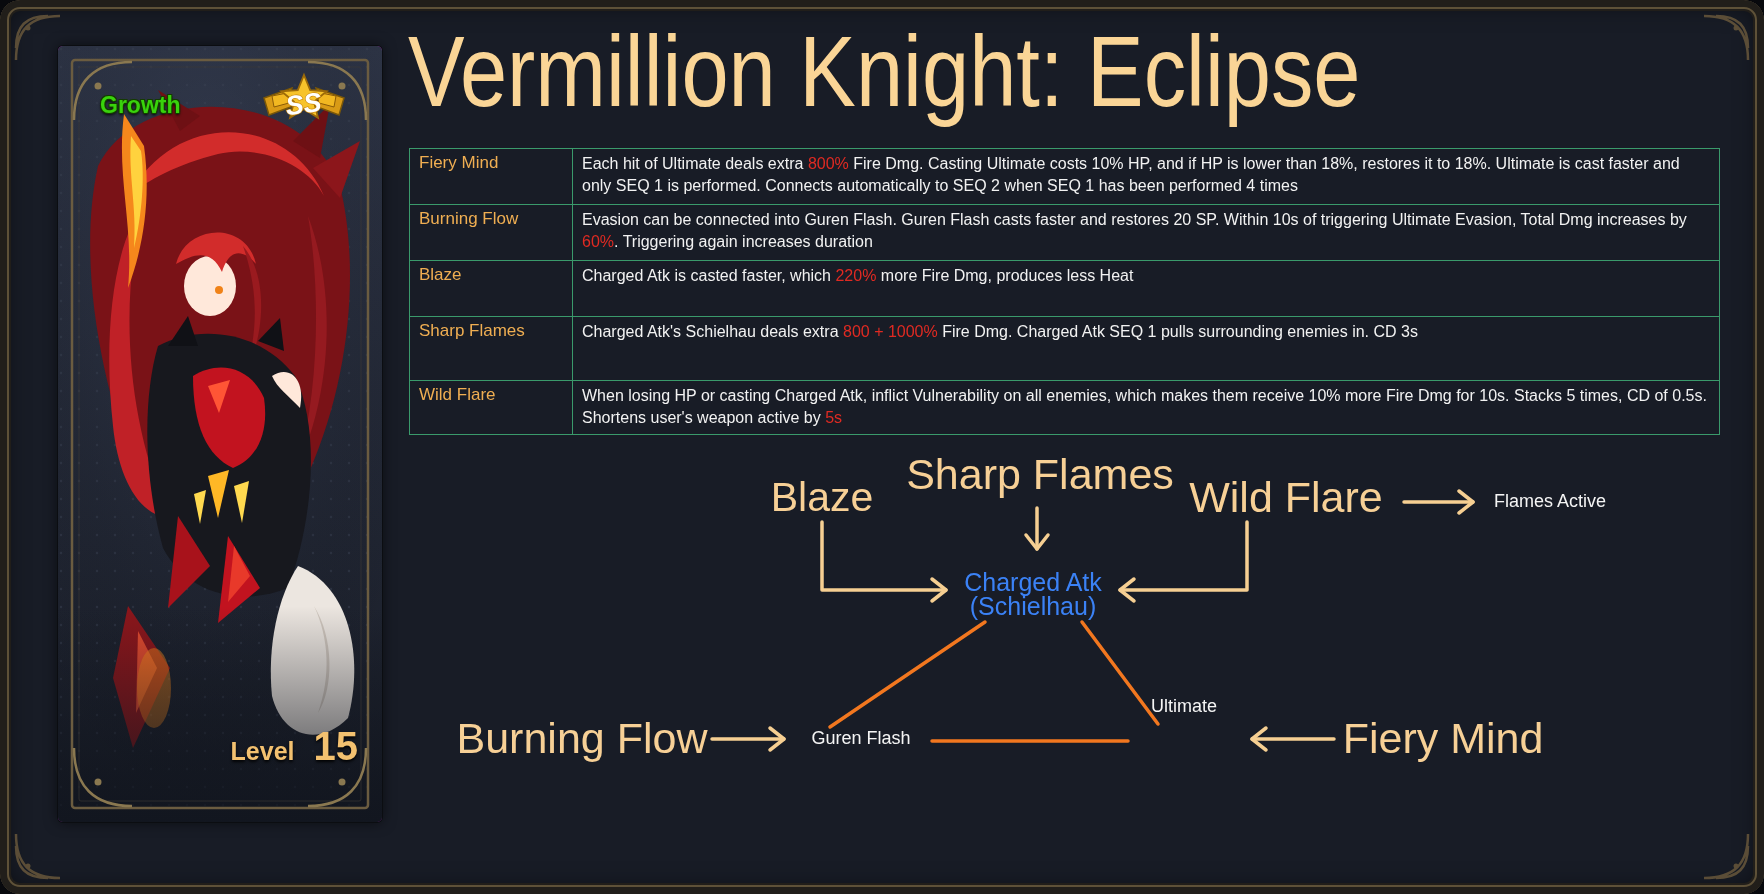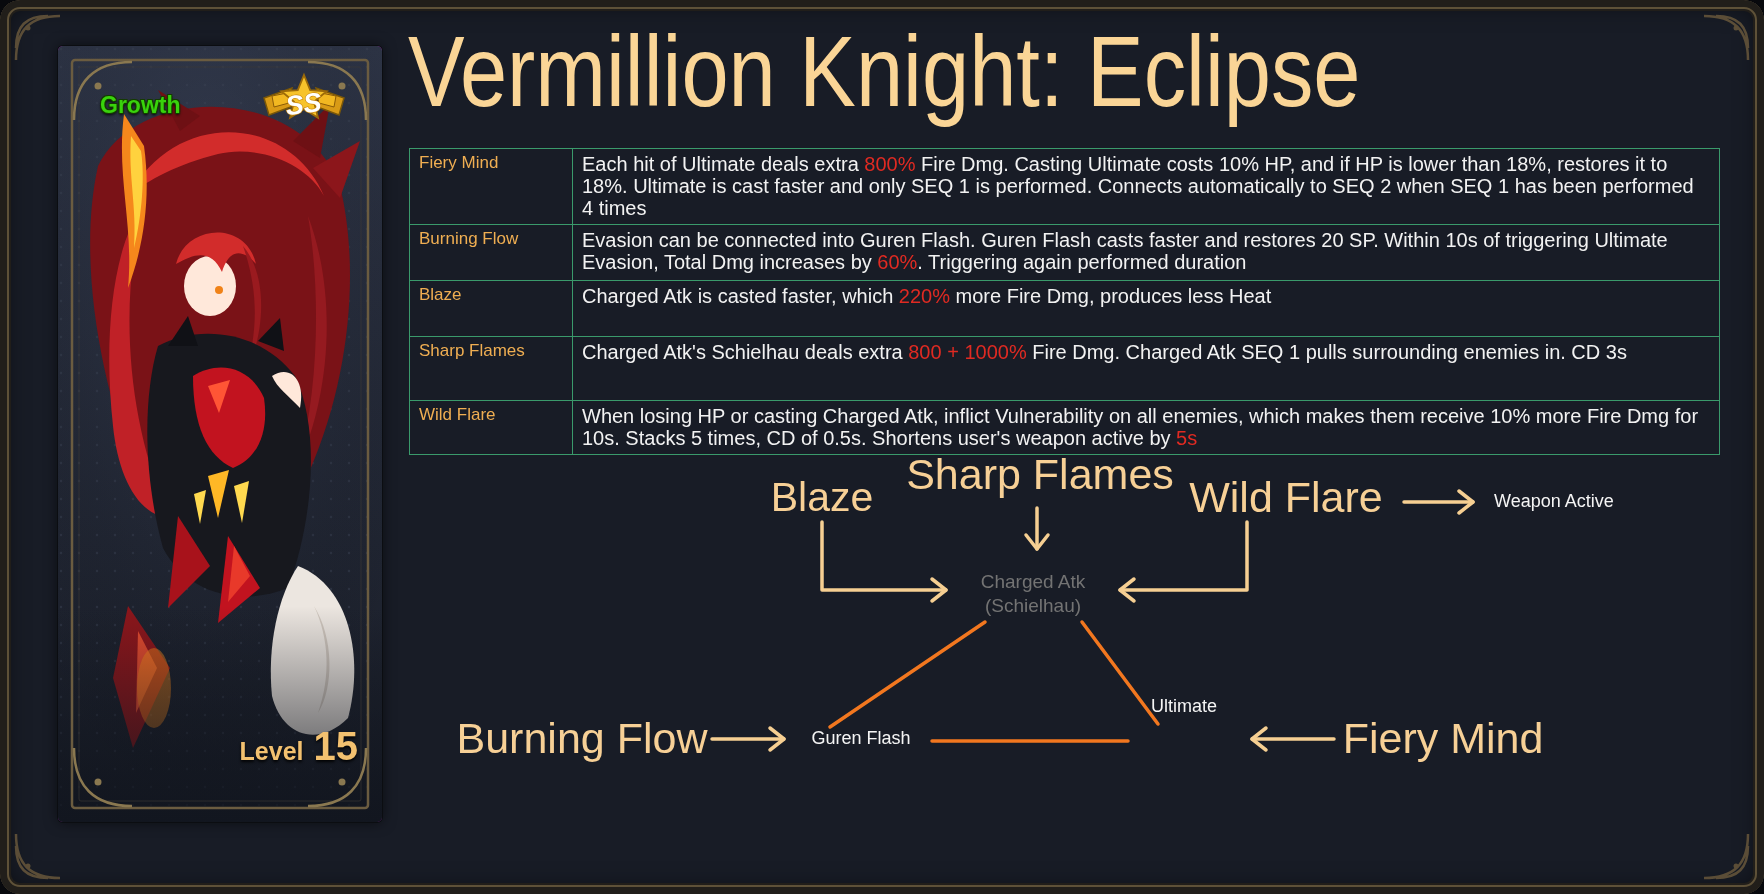--- a/index.html
+++ b/index.html
@@ -15,48 +15,48 @@
   .corner.bl{left:8px;bottom:8px;transform:rotate(270deg);}
 
   
   .page-title{position:absolute;left:408px;top:14px;font-size:101px;font-weight:400;color:#fad596;
     white-space:nowrap;transform:scaleX(.84);transform-origin:0 0;letter-spacing:0;}
 
   
   .skill-table{position:absolute;left:409px;top:148px;width:1311px;border-collapse:collapse;table-layout:fixed;}
   .skill-table td{border:1px solid var(--table-border);vertical-align:top;padding:4px 9px 5px 9px;}
   .skill-table td.skill-name{width:144px;color:#efae52;font-size:17px;}
-  .skill-table td.skill-desc{color:#f2f2f2;font-size:20px;line-height:22px;}
+  .skill-table td.skill-desc{color:#f2f2f2;font-size:16px;line-height:22px;}
   .skill-table tr:nth-child(1){height:56px;}
   .skill-table tr:nth-child(2){height:56px;}
   .skill-table tr:nth-child(3){height:56px;}
   .skill-table tr:nth-child(4){height:64px;}
   .skill-table tr:nth-child(5){height:50px;}
   .skill-desc .red{color:var(--red);}
 
   
   .big-label{position:absolute;transform:translateX(-50%);font-size:41px;color:#f7d096;white-space:nowrap;z-index:3;}
   .small-label{position:absolute;color:#f5f5f5;font-size:18px;white-space:nowrap;z-index:3;}
   .small-label.centered{transform:translateX(-50%);}
-  .node-multiline{position:absolute;transform:translateX(-50%);text-align:center;color:#737373;
-    font-size:19px;line-height:24px;white-space:nowrap;z-index:3;}
+  .node-multiline{position:absolute;transform:translateX(-50%);text-align:center;color:#3b82f6;
+    font-size:25px;line-height:24px;white-space:nowrap;z-index:3;}
   svg.arrows{position:absolute;left:0;top:0;z-index:2;pointer-events:none;}
   .arrow{stroke:#f6cf92;stroke-width:3.5;fill:none;stroke-linecap:round;stroke-linejoin:round;}
   .chev{stroke:#f6cf92;stroke-width:3.5;fill:none;stroke-linecap:round;stroke-linejoin:round;}
   .orange-line{stroke:var(--orange);stroke-width:3.5;fill:none;stroke-linecap:round;}
 
   
   .card{position:absolute;left:58px;top:46px;width:324px;height:776px;background:#a21caf;border-radius:5px;
     box-shadow:0 0 0 1px #0b0d11, 0 0 14px rgba(0,0,0,.6);overflow:hidden;z-index:5;}
   .card svg.art{position:absolute;inset:0;z-index:1;}
   .card svg.card-frame{position:absolute;inset:0;z-index:2;pointer-events:none;}
   .growth-tag{position:absolute;left:42px;top:46px;z-index:3;font-size:23px;font-weight:bold;color:var(--green);
     text-shadow:-1px -1px 0 #143c00,1px -1px 0 #143c00,-1px 1px 0 #143c00,1px 1px 0 #143c00,0 2px 3px #000;}
   .rank-badge{position:absolute;right:30px;top:24px;width:96px;height:66px;z-index:3;}
-  .level-block{position:absolute;right:24px;top:680px;z-index:3;display:flex;align-items:baseline;gap:10px;
+  .level-block{position:absolute;right:24px;top:680px;z-index:3;display:flex;align-items:baseline;gap:19px;
     color:var(--gold);text-shadow:0 2px 3px rgba(0,0,0,.9);}
   .level-word{font-size:25px;font-weight:bold;}
   .level-num{font-size:40px;font-weight:bold;line-height:1;}
   .card-name{position:absolute;left:0;right:0;top:738px;z-index:3;text-align:center;color:#fff;
     font-size:27px;font-weight:bold;line-height:32px;
     text-shadow:-2px -1px 0 rgba(0,0,0,.75),2px -1px 0 rgba(0,0,0,.75),-2px 2px 0 rgba(0,0,0,.75),2px 2px 0 rgba(0,0,0,.75),0 3px 6px #000;}
 </style>
 </head>
 <body>
 
@@ -166,21 +166,21 @@
   <div class="page-title">Vermillion Knight: Eclipse</div>
 
   <table class="skill-table">
     <tbody>
         <tr>
           <td class="skill-name">Fiery Mind</td>
           <td class="skill-desc"><span>Each hit of Ultimate deals extra </span><span class="red">800%</span><span> Fire Dmg. Casting Ultimate costs 10% HP, and if HP is lower than 18%, restores it to 18%. Ultimate is cast faster and only SEQ 1 is performed. Connects automatically to SEQ 2 when SEQ 1 has been performed 4 times</span></td>
         </tr>
         <tr>
           <td class="skill-name">Burning Flow</td>
-          <td class="skill-desc"><span>Evasion can be connected into Guren Flash. Guren Flash casts faster and restores 20 SP. Within 10s of triggering Ultimate Evasion, Total Dmg increases by </span><span class="red">60%</span><span>. Triggering again performed duration</span></td>
+          <td class="skill-desc"><span>Evasion can be connected into Guren Flash. Guren Flash casts faster and restores 20 SP. Within 10s of triggering Ultimate Evasion, Total Dmg increases by </span><span class="red">60%</span><span>. Triggering again increases duration</span></td>
         </tr>
         <tr>
           <td class="skill-name">Blaze</td>
           <td class="skill-desc"><span>Charged Atk is casted faster, which </span><span class="red">220%</span><span> more Fire Dmg, produces less Heat</span></td>
         </tr>
         <tr>
           <td class="skill-name">Sharp Flames</td>
           <td class="skill-desc"><span>Charged Atk's Schielhau deals extra </span><span class="red">800 + 1000%</span><span> Fire Dmg. Charged Atk SEQ 1 pulls surrounding enemies in. CD 3s</span></td>
         </tr>
         <tr>
@@ -203,21 +203,21 @@
     <path class="arrow" d="M712,739 H784" marker-end="url(#chev)"></path>
     <path class="arrow" d="M1334,739 H1252" marker-end="url(#chev)"></path>
     <path class="orange-line" d="M985,622 L830,727"></path>
     <path class="orange-line" d="M1082,622 L1158,724"></path>
     <path class="orange-line" d="M932,741 H1128"></path>
   </svg>
 
   <div class="big-label" style="left:822px;top:474px;">Blaze</div>
   <div class="big-label" style="left:1040px;top:450px;font-size:43px;">Sharp Flames</div>
   <div class="big-label" style="left:1286px;top:473px;font-size:43px;">Wild Flare</div>
-  <div class="small-label" style="left:1494px;top:491px;">Weapon Active</div>
+  <div class="small-label" style="left:1494px;top:491px;">Flames Active</div>
   <div class="node-multiline" style="left:1033px;top:570px;">
     <div>Charged Atk</div>
     <div>(Schielhau)</div>
   </div>
   <div class="big-label" style="left:582px;top:714px;font-size:43px;">Burning Flow</div>
   <div class="small-label centered" style="left:861px;top:728px;text-align:center;">Guren Flash</div>
   <div class="small-label centered" style="left:1184px;top:696px;">Ultimate</div>
   <div class="big-label" style="left:1443px;top:714px;font-size:43px;">Fiery Mind</div>
 
   <div class="frame"></div>

